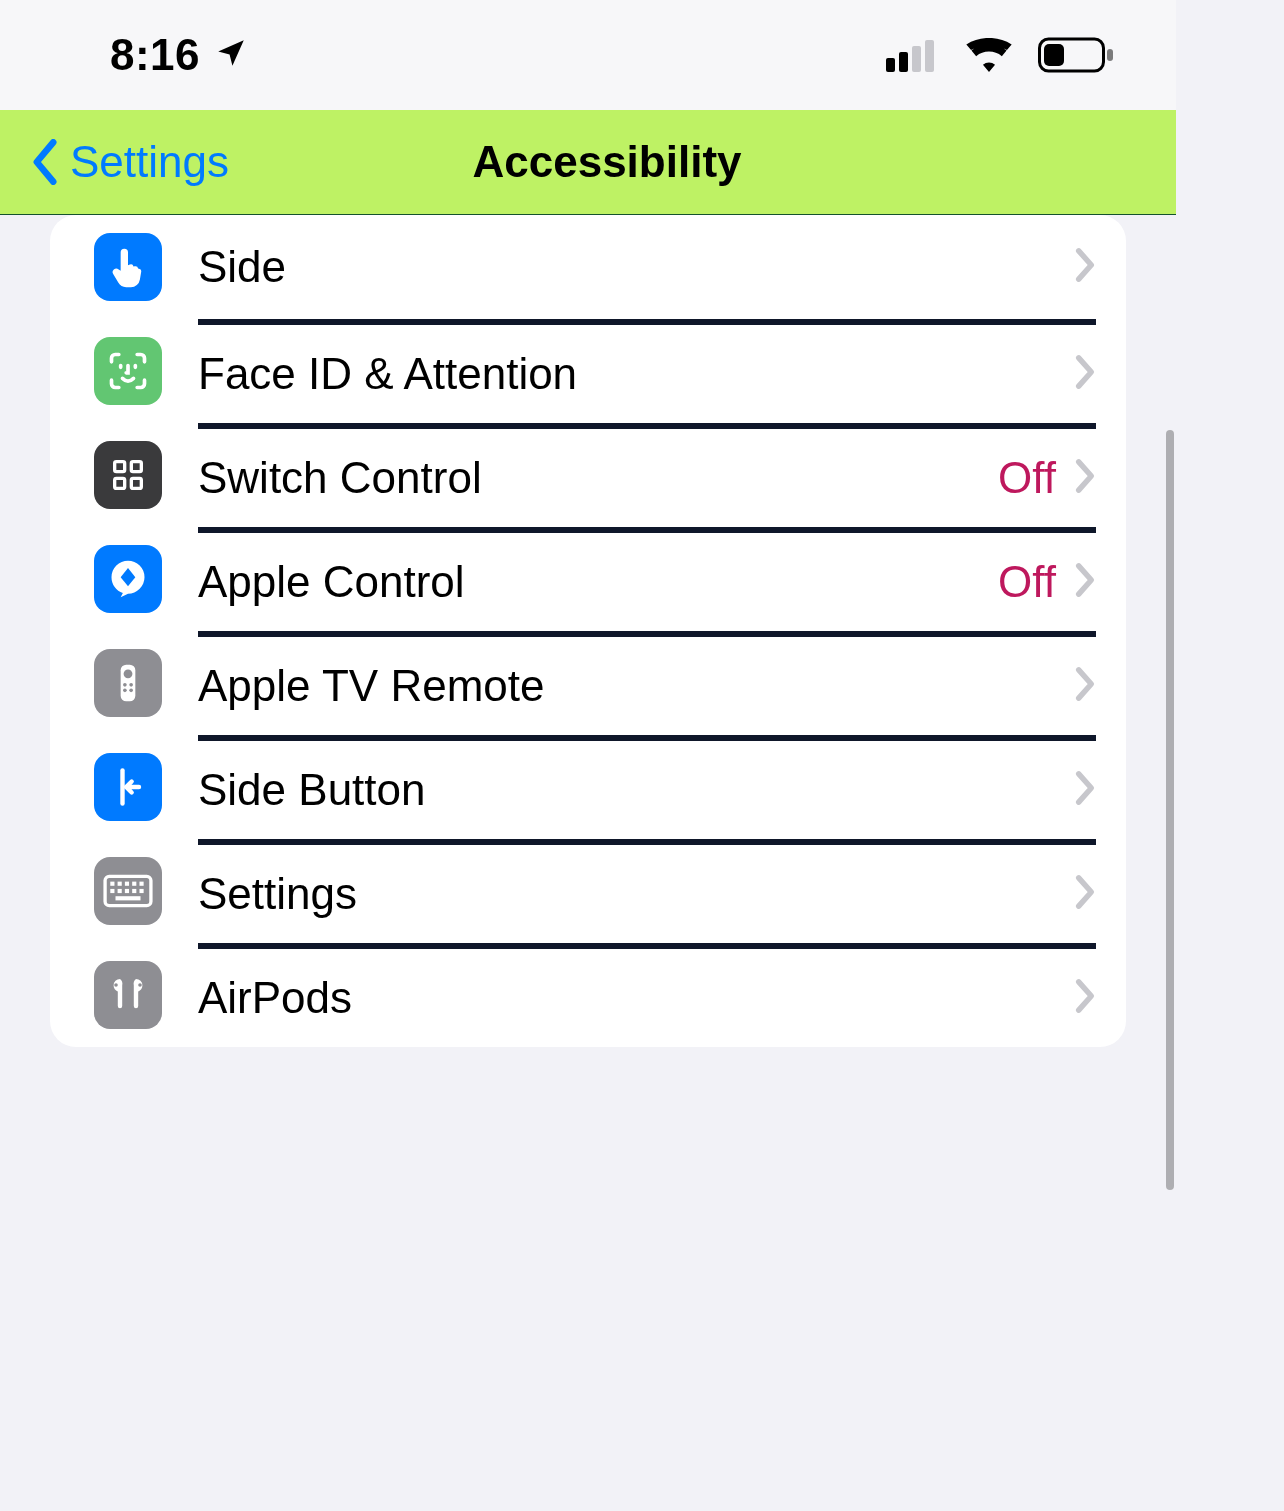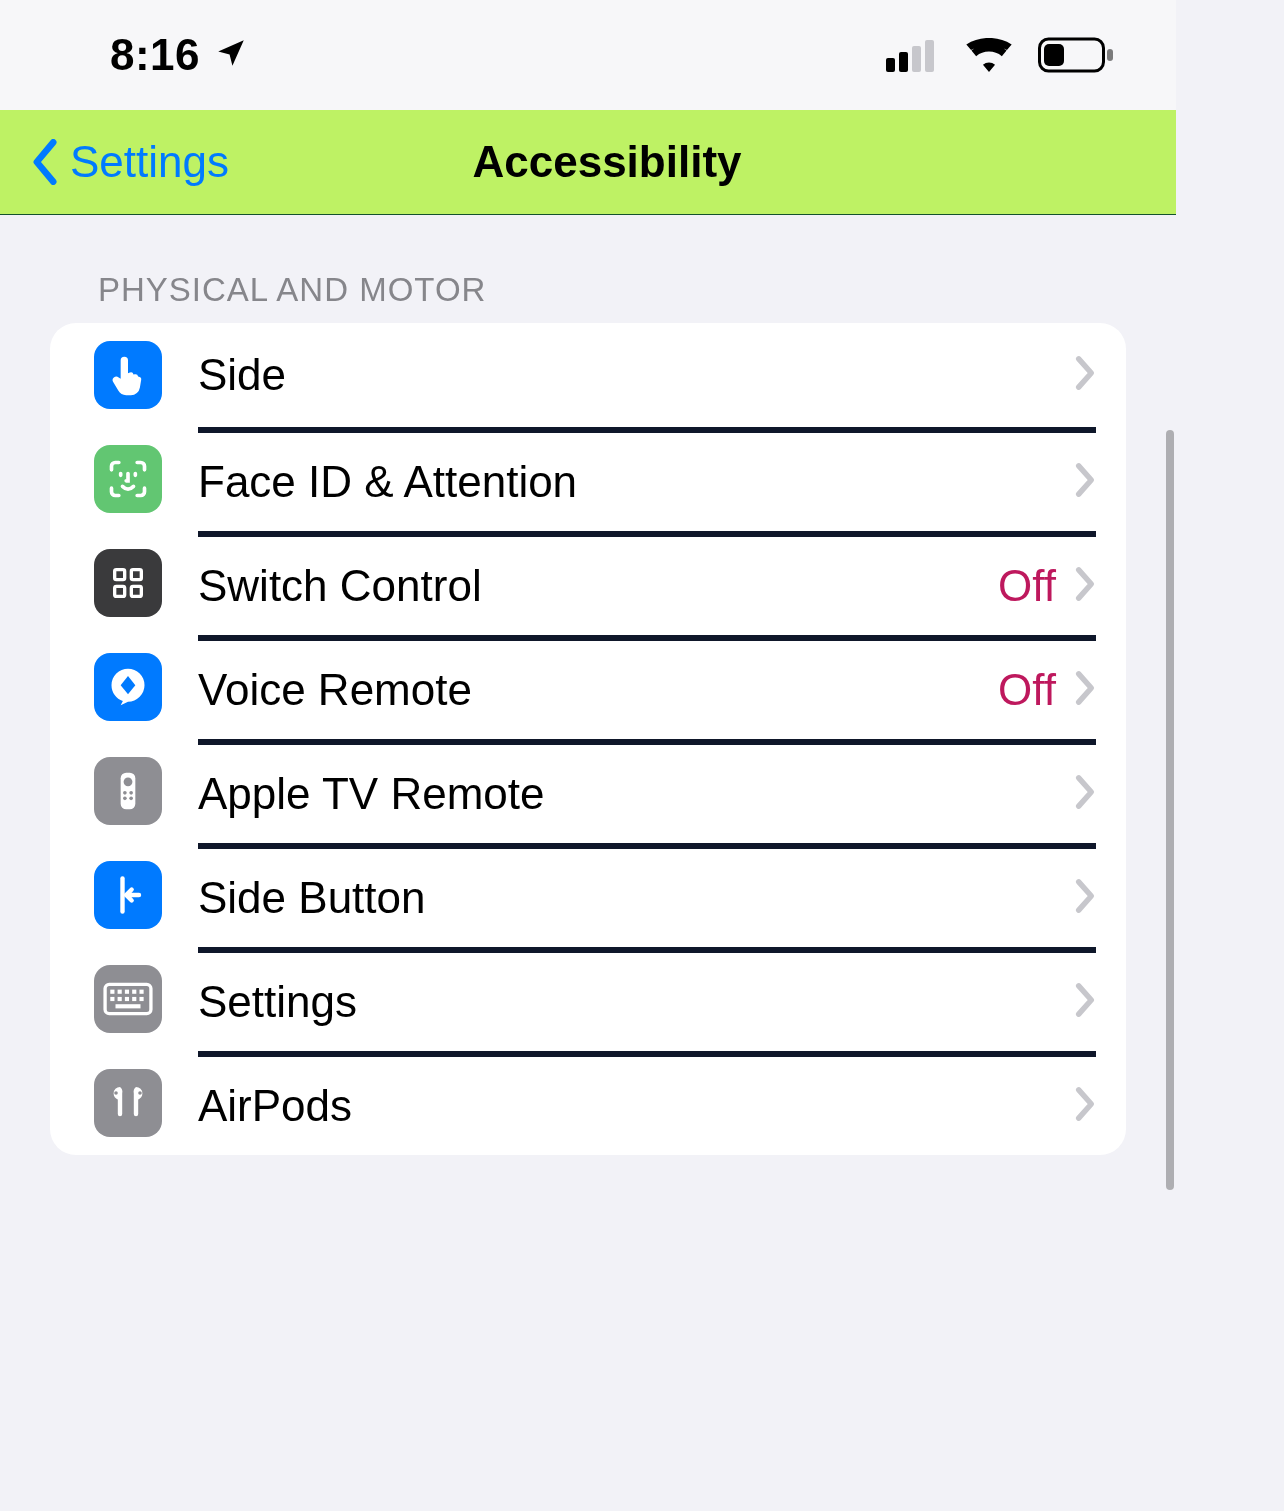--- a/index.html
+++ b/index.html
@@ -171,21 +171,20 @@
       <span>
         <svg width="30" height="46" viewBox="0 0 16 28">
             <path fill="none" stroke="#007aff" stroke-width="4" stroke-linecap="round" stroke-linejoin="round" d="M13 2 3 14l10 12"></path>
           </svg>
       </span>
       <span>Settings</span>
     </div>
     <div class="nav-title">Accessibility</div>
   </div>
 
-  <div class="section-header">PHYSICAL AND MOTOR</div>
 
   <div class="group" id="rows">
       <div class="row">
         <div class="icon-box" style="background: rgb(0, 122, 255);">
           <svg width="44" height="44" viewBox="0 0 24 24">
             <path fill="#fff" d="M10 2a2 2 0 0 1 2 2v7l1-.3a1.5 1.5 0 0 1 2 1l.7-.1a1.5 1.5 0 0 1 1.8 1.2l.5.1a1.5 1.5 0 0 1 1.2 1.7l-.7 4.2A5 5 0 0 1 13.6 23H11a5 5 0 0 1-4.3-2.5L4 16a2 2 0 0 1 2.9-2.7L8 14V4a2 2 0 0 1 2-2z"></path>
           </svg>
         </div>
         <div class="row-content">
           <div class="label">Side</div>
@@ -230,21 +229,21 @@
         </div>
       </div>
       <div class="row">
         <div class="icon-box" style="background: rgb(0, 122, 255);">
           <svg width="44" height="44" viewBox="0 0 24 24">
             <path fill="#fff" d="M12 2a9 9 0 0 0-9 9c0 4 2.6 7.4 6.2 8.6L8 22l4-2h0a9 9 0 0 0 0-18z"></path>
             <path fill="#007aff" d="M12 6l4 5-4 5-4-5 4-5z"></path>
           </svg>
         </div>
         <div class="row-content">
-          <div class="label">Voice Remote</div>
+          <div class="label">Apple Control</div>
           <div class="value">Off</div>
           <span class="chevron"><svg width="22" height="38" viewBox="0 0 14 24">
               <path fill="none" stroke="#c7c7cc" stroke-width="3.5" stroke-linecap="round" stroke-linejoin="round" d="M3 3l8 9-8 9"></path>
             </svg></span>
         </div>
       </div>
       <div class="row">
         <div class="icon-box" style="background: rgb(142, 142, 147);">
           <svg width="44" height="44" viewBox="0 0 24 24">
             <rect x="8" y="2" width="8" height="20" rx="3" fill="#fff"></rect>

